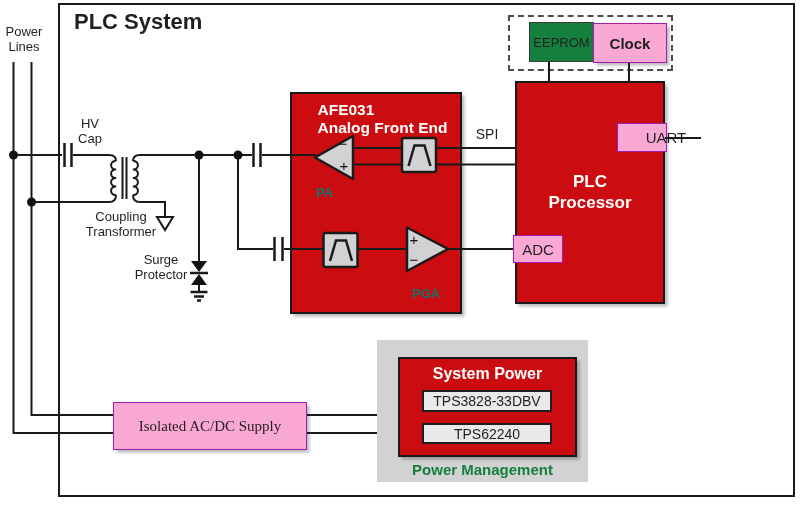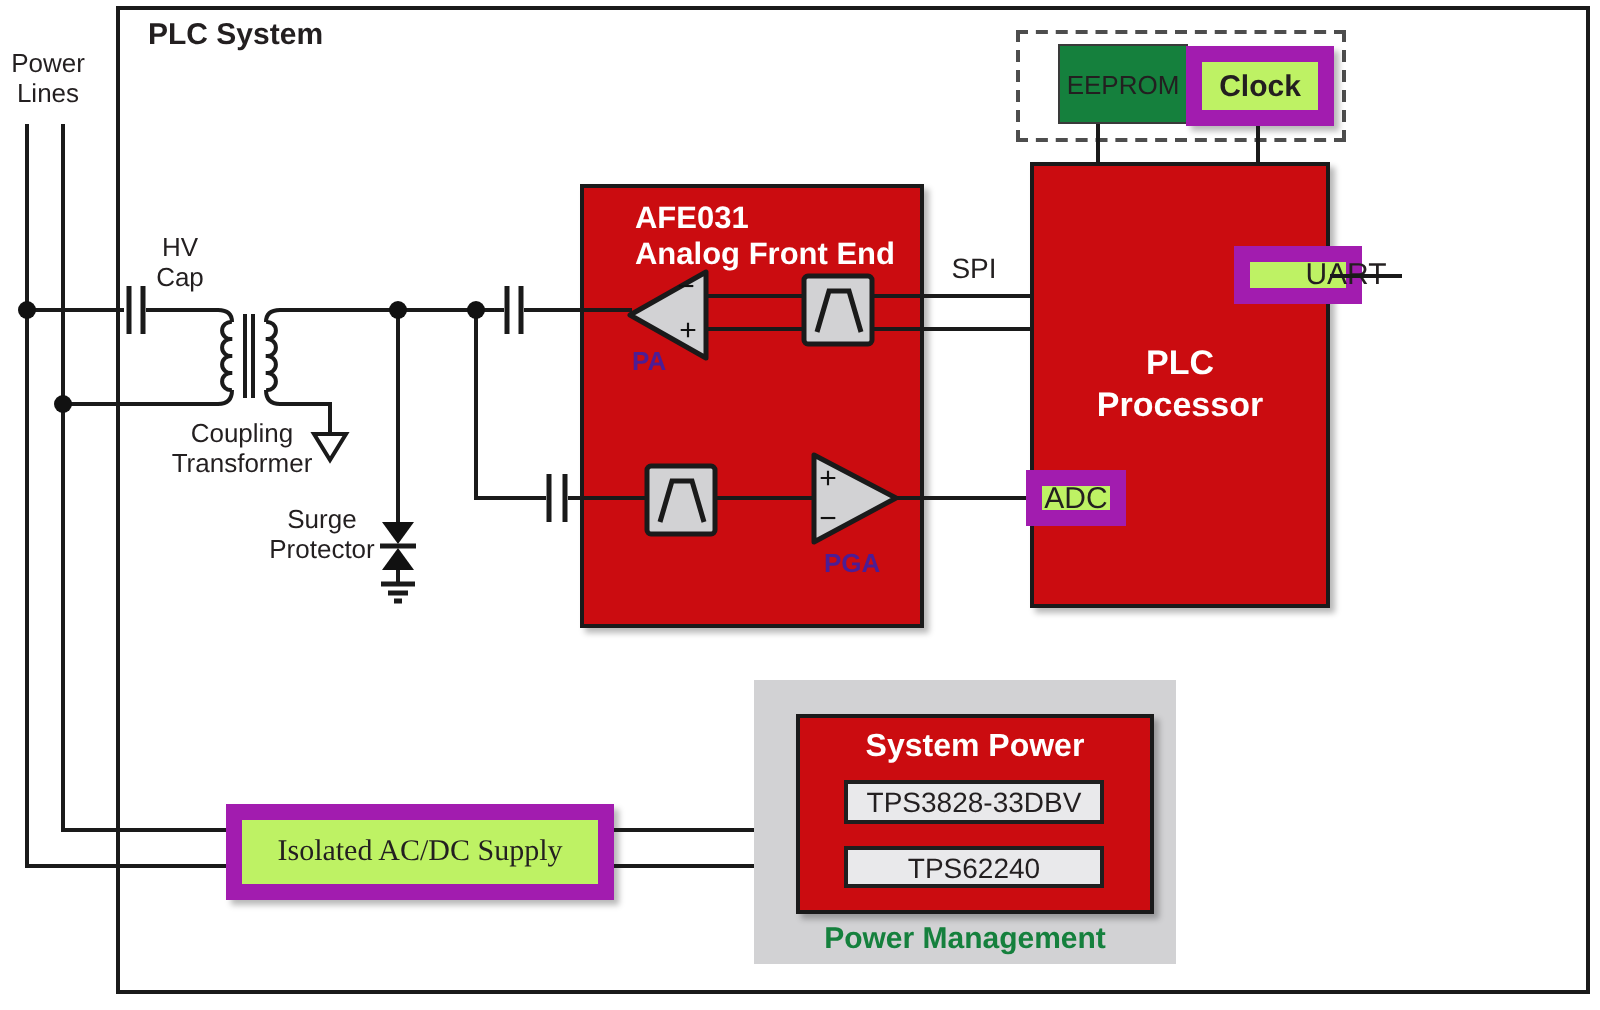--- a/index.html
+++ b/index.html
@@ -1,33 +1,33 @@
 <!DOCTYPE html>
 <html><head>
 <meta charset="utf-8">
 <style>
   html,body{margin:0;padding:0;background:#fff;}
   #stage{position:relative;width:800px;height:505px;background:#fff;
          font-family:"Liberation Sans",sans-serif;color:#231f20;overflow:hidden;}
   .abs{position:absolute;box-sizing:border-box;}
   .box{position:absolute;box-sizing:border-box;display:flex;align-items:center;justify-content:center;text-align:center;}
   .frame{border:2px solid #1a1a1a;background:transparent;z-index:0;}
-  .gray{background:#bef264;border:8px solid #a21caf;}
+  .gray{background:#f9a8d4;border:1px solid #a21caf;}
   .red{background:#cb0c10;border:2px solid #1a1a1a;color:#fff;}
   .chip{background:#e9e9eb;border:2px solid #1f1f1f;}
   .shadow{box-shadow:2.5px 2.5px 3px rgba(0,0,0,.28);}
   .ml{white-space:pre-line;line-height:1.18;}
   .lbl{position:absolute;z-index:6;text-align:center;line-height:1.18;}
   .small{font-size:13px;}
-  #title{font-size:15px;font-weight:700;z-index:2;}
+  #title{font-size:22px;font-weight:700;z-index:2;}
   #wires{position:absolute;left:0;top:0;z-index:5;}
   .dashedbox{border:2px dashed #4d4d4d;background:transparent;z-index:1;}
   .caption{position:absolute;text-align:center;font-weight:700;color:#15803d;font-size:15px;z-index:3;}
   .sign{font-size:15px;color:#111;z-index:6;width:12px;}
-  .amp-lbl{color:#4c1d95;font-weight:700;font-size:13px;z-index:6;}
+  .amp-lbl{color:#0f766e;font-weight:700;font-size:13px;z-index:6;margin-top:12px;}
 </style>
 </head>
 <body>
 
 <div id="stage">
 
   <div class="abs frame" style="left:58px;top:3px;width:737px;height:494px;"></div>
   <div id="title" class="abs" style="left:74px;top:9px;">PLC System</div>
 
   <div class="lbl small ml" style="left:0px;top:24px;width:48px;">Power

